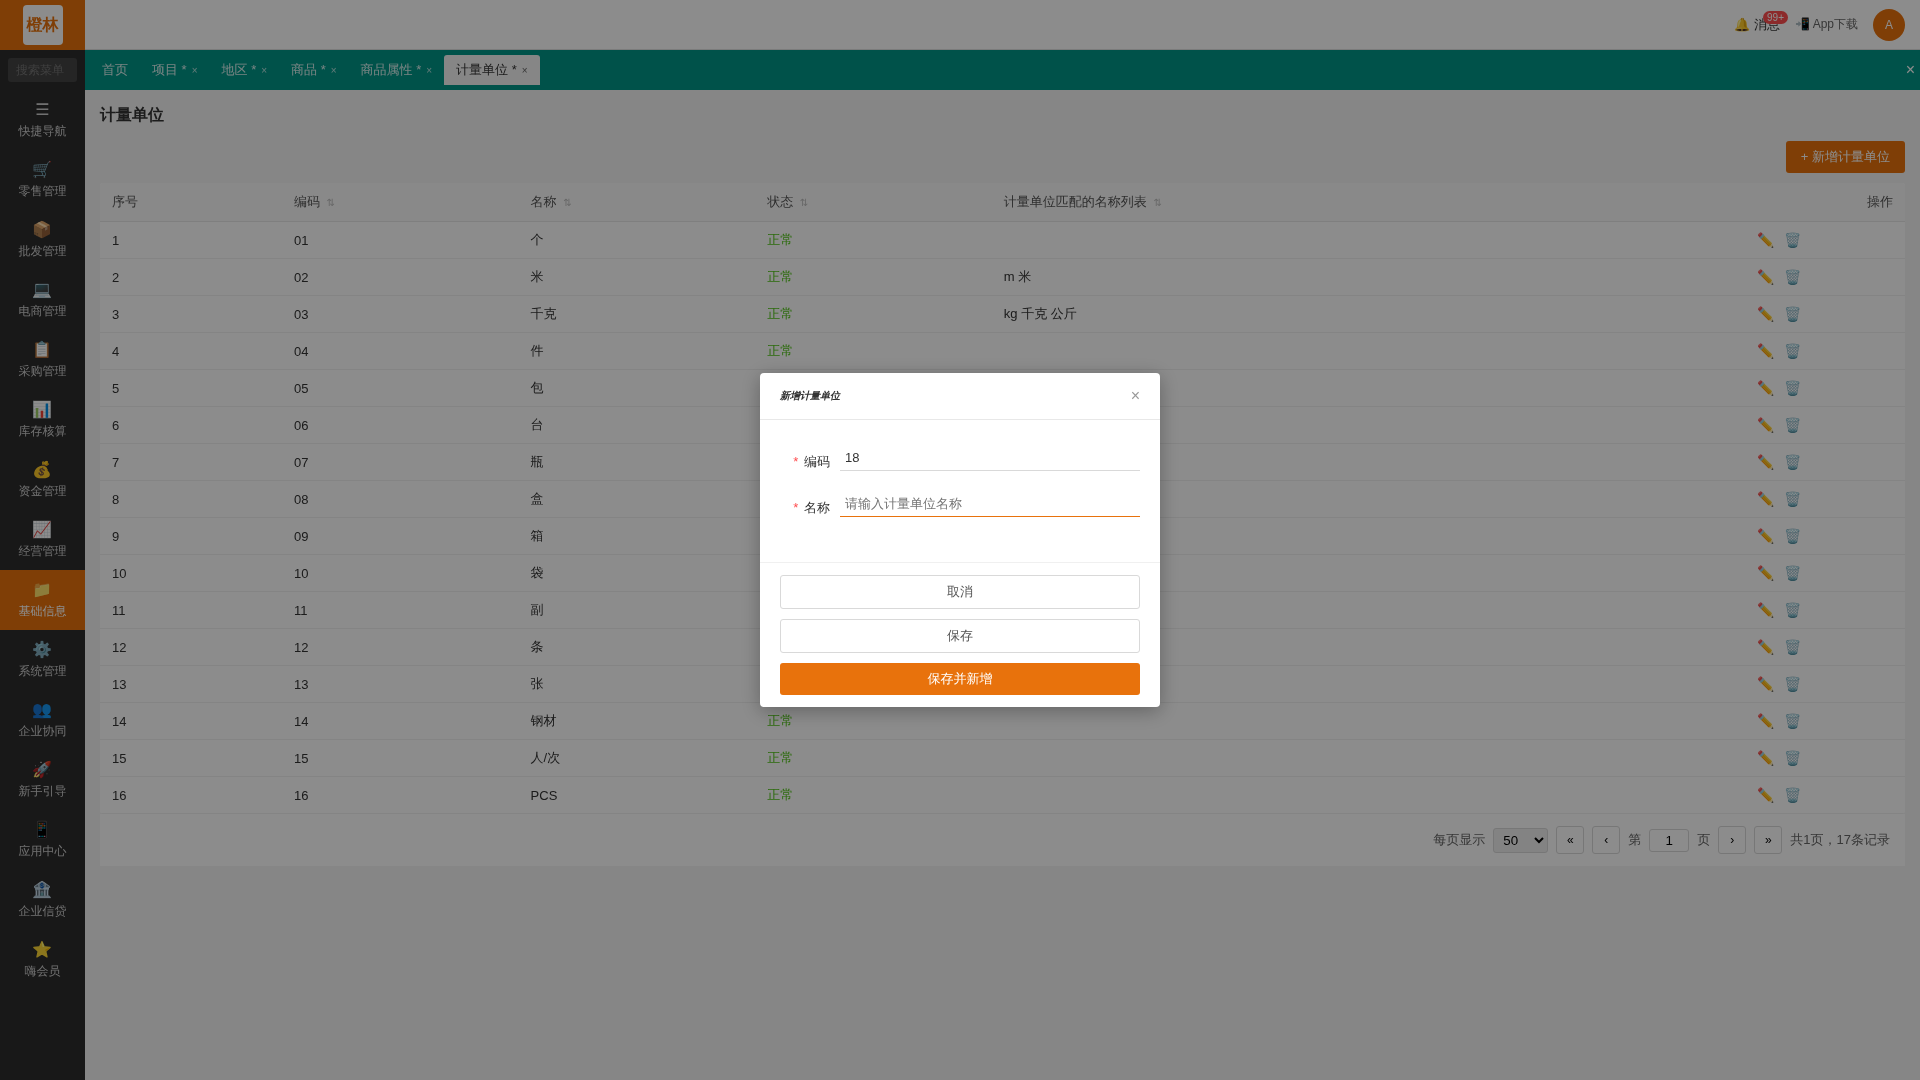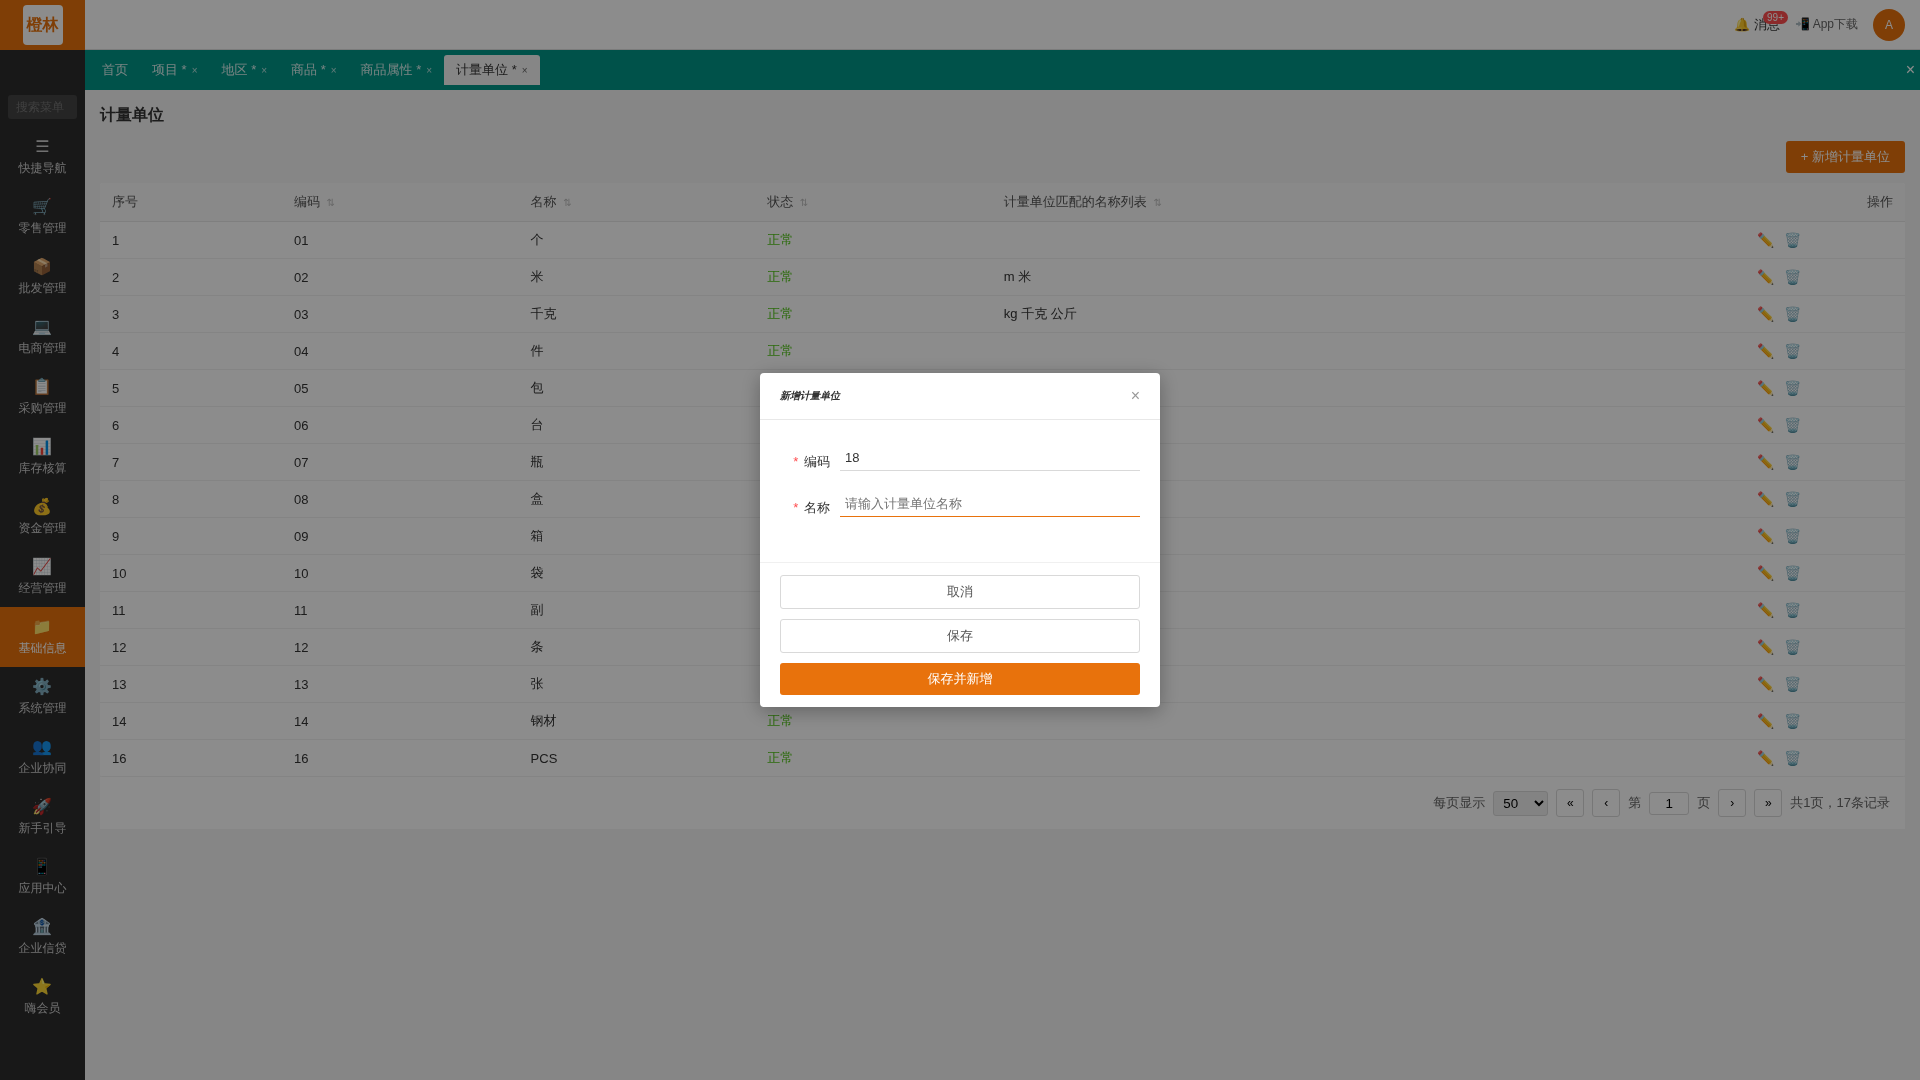--- a/index.html
+++ b/index.html
@@ -3,21 +3,21 @@
   <meta charset="utf-8">
   <style>
     * { box-sizing: border-box; margin: 0; padding: 0; }
     body { font-family: 'Microsoft YaHei', Arial, sans-serif; font-size: 13px; background: #f0f0f0; color: #333; height: 1080px; width: 1920px; overflow: hidden; display: flex; }
 
     
     .sidebar { width: 85px; background: #2d2d2d; display: flex; flex-direction: column; height: 100%; flex-shrink: 0; }
     .sidebar-logo { background: #e8720c; height: 50px; display: flex; align-items: center; justify-content: center; color: white; font-size: 14px; font-weight: bold; padding: 5px; }
     .sidebar-logo .logo-icon { width: 40px; height: 40px; background: #fff; border-radius: 4px; display: flex; align-items: center; justify-content: center; }
     .sidebar-logo .logo-icon span { color: #e8720c; font-size: 16px; font-weight: bold; }
-    .sidebar-search { padding: 8px; margin-top: 37px; }
+    .sidebar-search { padding: 8px; }
     .sidebar-search input { width: 100%; background: #444; border: none; color: #aaa; padding: 5px 8px; border-radius: 3px; font-size: 12px; outline: none; }
     .sidebar-nav { flex: 1; overflow-y: auto; }
     .sidebar-item { color: #ccc; padding: 10px 0; text-align: center; cursor: pointer; font-size: 12px; display: flex; flex-direction: column; align-items: center; gap: 4px; }
     .sidebar-item.active { background: #e8720c; color: white; }
     .sidebar-item .icon { font-size: 16px; }
 
     
     .main { flex: 1; display: flex; flex-direction: column; height: 100%; }
 
     
@@ -412,20 +412,33 @@
     <td><span class="status-normal">正常</span></td>
     <td></td>
     <td>
       <div class="action-icons">
         <span class="action-icon">✏️</span>
         <span class="action-icon delete">🗑️</span>
       </div>
     </td>
   </tr>
             <tr>
+    <td>15</td>
+    <td>15</td>
+    <td>人/次</td>
+    <td><span class="status-normal">正常</span></td>
+    <td></td>
+    <td>
+      <div class="action-icons">
+        <span class="action-icon">✏️</span>
+        <span class="action-icon delete">🗑️</span>
+      </div>
+    </td>
+  </tr>
+            <tr>
     <td>16</td>
     <td>16</td>
     <td>PCS</td>
     <td><span class="status-normal">正常</span></td>
     <td></td>
     <td>
       <div class="action-icons">
         <span class="action-icon">✏️</span>
         <span class="action-icon delete">🗑️</span>
       </div>

